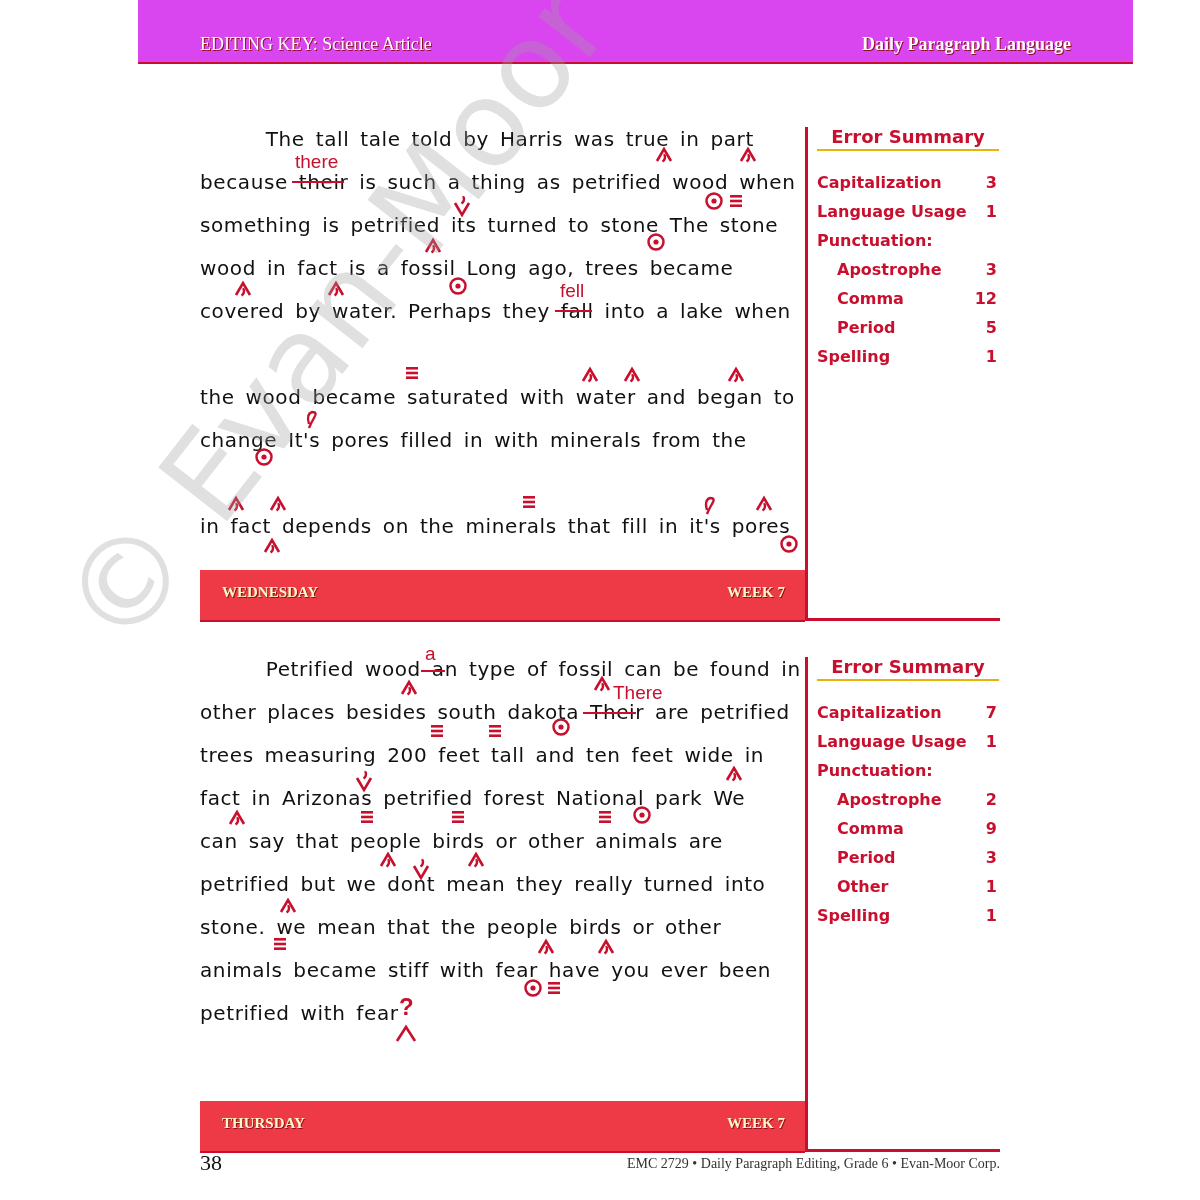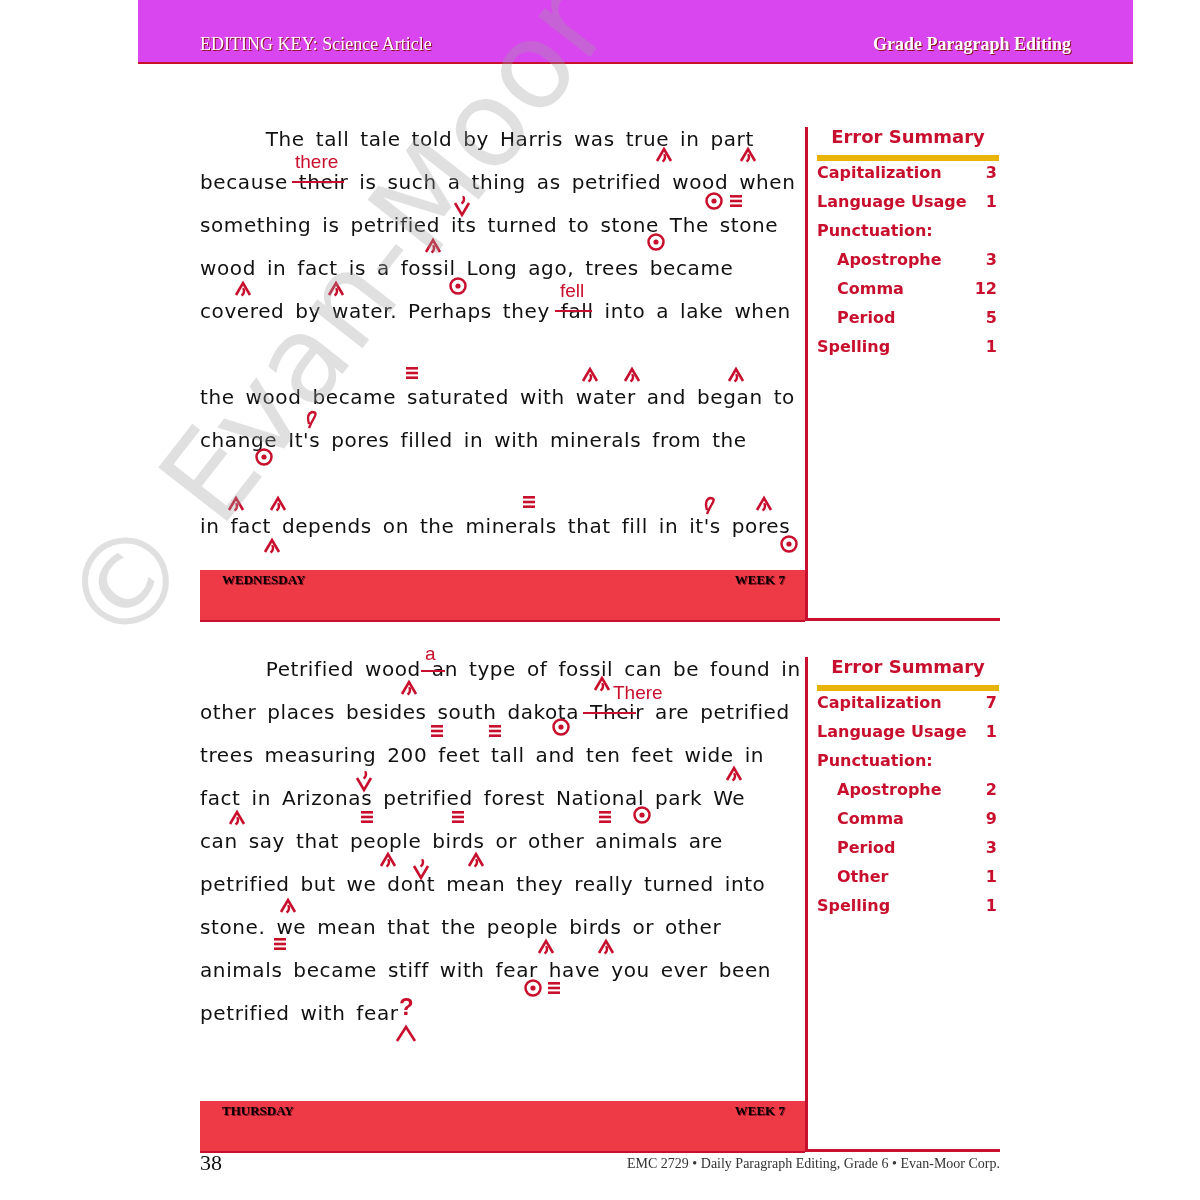--- a/index.html
+++ b/index.html
@@ -16,50 +16,50 @@
   .panel1 { top:127px; height:494px; }
   .panel2 { top:657px; height:494px; }
 
   .line { position:absolute; left:0; white-space:pre; font-family:"DejaVu Sans", sans-serif;
           font-size:20px; color:#111; letter-spacing:0.6px; word-spacing:4px; }
 
   .daybar { position:absolute; left:200px; width:605px; height:50px; background:#ee3a46;
             border-bottom:2px solid #c8102e; }
   .daybar1 { top:570px; }
   .daybar2 { top:1101px; }
-  .daybar .day, .daybar .week { position:absolute; top:2px; color:#000000; font-family:"Liberation Serif", serif;
-            font-weight:bold; font-size:13px; text-shadow:1px 1px 0 #8a1020; }
+  .daybar .day, .daybar .week { position:absolute; top:14px; color:#fef9c3; font-family:"Liberation Serif", serif;
+            font-weight:bold; font-size:15px; text-shadow:1px 1px 0 #8a1020; }
   .daybar .day { left:22px; }
   .daybar .week { right:20px; }
   .rule { position:absolute; left:805px; width:195px; height:3px; background:#c8102e; }
 
   .summary { position:absolute; left:817px; width:182px; color:#c8102e; font-family:"DejaVu Sans", sans-serif; }
-  .summary .title { font-size:18px; font-weight:bold; text-align:center; border-bottom:6px solid #eab308;
-                    padding-bottom:8px; margin-bottom:2px; width:182px; }
+  .summary .title { font-size:18px; font-weight:bold; text-align:center; border-bottom:2px solid #eab308;
+                    padding-bottom:2px; margin-bottom:22px; width:182px; }
   .summary .row { position:relative; height:29px; font-size:16px; font-weight:bold; }
   .summary .row .lbl { position:absolute; left:0; }
   .summary .row.indent .lbl { left:20px; }
   .summary .row .val { position:absolute; right:2px; }
 
   .mark { position:absolute; color:#c8102e; font-family:"Liberation Sans", sans-serif; }
   .word { font-size:19px; }
   .strike { position:absolute; height:2px; background:#c8102e; }
 
   .footer-num { position:absolute; left:200px; top:1150px; font-family:"Liberation Serif", serif; font-size:22px; color:#111; }
   .footer-credit { position:absolute; right:200px; top:1156px; font-family:"Liberation Serif", serif; font-size:14px; color:#333; }
   .watermark { position:absolute; left:90px; top:560px; font-family:"DejaVu Sans", sans-serif; font-size:120px;
                color:rgba(160,160,160,0.32); transform:rotate(-52deg); transform-origin:left center; white-space:nowrap;
                pointer-events:none; }
 </style>
 </head>
 <body>
 
 <div class="header-bar">
   <span class="header-left">EDITING KEY: Science Article</span>
-  <span class="header-right">Grade Paragraph Editing</span>
+  <span class="header-right">Daily Paragraph Language</span>
 </div>
 
 <div class="panel panel1">
   <div class="line" style="top:0px">      The tall tale told by Harris was true in part</div>
   <div class="line" style="top:43px">because their is such a thing as petrified wood when</div>
   <div class="line" style="top:129px">wood in fact is a fossil Long ago, trees became</div>
   <div class="line" style="top:86px">something is petrified its turned to stone The stone</div>
   <div class="line" style="top:172px">covered by water. Perhaps they fall into a lake when</div>
   <div class="line" style="top:258px">the wood became saturated with water and began to</div>
   <div class="line" style="top:301px">change It's pores filled in with minerals from the</div>

